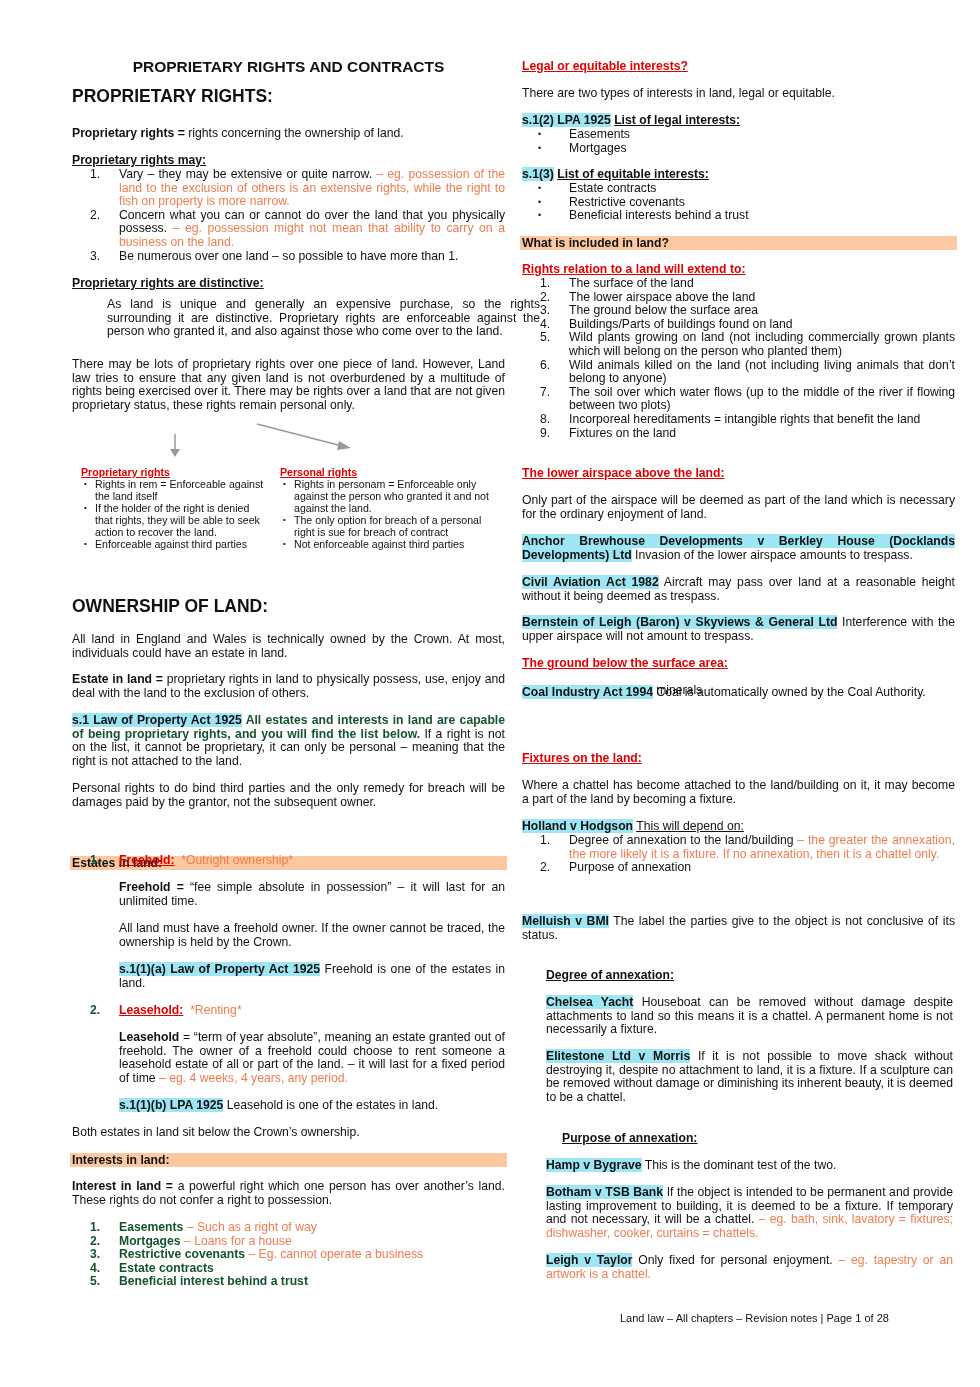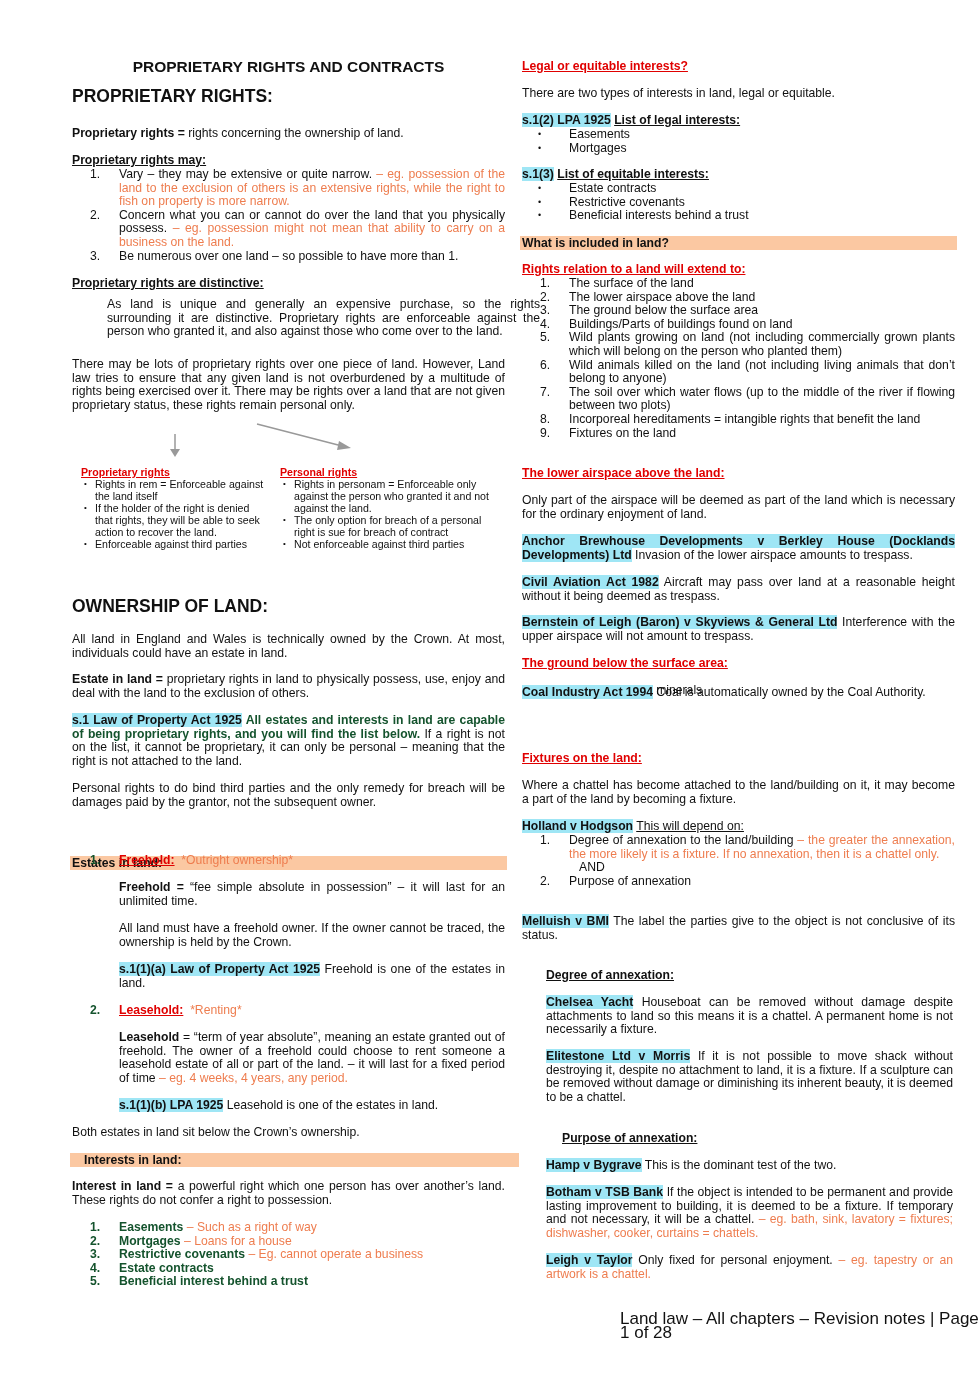--- a/index.html
+++ b/index.html
@@ -23,21 +23,21 @@
   .hl { background: #9fe6f5; font-weight: bold; }
   .band { background: #fbc8a2; font-weight: bold; height: 14px; line-height: 14px; padding-left: 0px; }
   ol.num, ul.bul { margin: 0; padding: 0; list-style: none; }
   ol.num li, ul.bul li { position: relative; padding-left: 47px; }
   ol.num li .n { position: absolute; left: 18px; top: 0; }
   ul.bul li .n { position: absolute; left: 16px; top: 0; font-size: 9px; }
   .small { font-size: 10.6px; line-height: 12px; }
   .small ul { margin: 0; padding: 0; list-style: none; }
   .small li { position: relative; padding-left: 14px; }
   .small li .n { position: absolute; left: 3px; top: 0; font-size: 8px; }
-  .footer { position: absolute; left: 620px; top: 1312px; font-size: 17px; }
+  .footer { position: absolute; left: 620px; top: 1312px; font-size: 11px; }
   svg.arrows { position: absolute; left: 0; top: 0; }
 </style>
 </head>
 <body>
 
 <div class="col left">
 
   <div class="abs title" style="top:60px;">PROPRIETARY RIGHTS AND CONTRACTS</div>
   <div class="abs h1" style="top:90px;">PROPRIETARY RIGHTS:</div>
 
@@ -102,21 +102,21 @@
     <span style="padding-left:47px;"><span class="redh">Leasehold:</span>&nbsp;&nbsp;<span class="orange">*Renting*</span></span>
   </div>
   <div class="abs just" style="top:1031px; left:47px; width:386px;">
     <b>Leasehold</b><span> = “term of year absolute”, meaning an estate granted out of freehold. The owner of a freehold could choose to rent someone a leasehold estate of all or part of the land. – it will last for a fixed period of time </span><span class="orange">– eg. 4 weeks, 4 years, any period.</span>
   </div>
   <div class="abs" style="top:1099px; left:47px; width:386px;">
     <span class="hl">s.1(1)(b) LPA 1925</span><span> Leasehold is one of the estates in land.</span>
   </div>
   <div class="abs" style="top:1126px; width:433px;">Both estates in land sit below the Crown’s ownership.</div>
 
-  <div class="abs band" style="top:1153px; width:435px; left:-2px; padding-left:14px;">Interests in land:</div>
+  <div class="abs band" style="top:1153px; width:435px; left:-2px; padding-left:2px;">Interests in land:</div>
   <div class="abs just" style="top:1180px; width:433px;">
     <b>Interest in land =</b><span> a powerful right which one person has over another’s land. These rights do not confer a right to possession.</span>
   </div>
   <ol class="num abs" style="top:1221px; width:433px;">
     <li><span class="n redb">1.</span><span class="redb">Easements</span><span class="orange"> – Such as a right of way</span></li>
     <li><span class="n redb">2.</span><span class="redb">Mortgages</span><span class="orange"> – Loans for a house</span></li>
     <li><span class="n redb">3.</span><span class="redb">Restrictive covenants</span><span class="orange"> – Eg. cannot operate a business</span></li>
     <li><span class="n redb">4.</span><span class="redb">Estate contracts</span></li>
     <li><span class="n redb">5.</span><span class="redb">Beneficial interest behind a trust</span></li>
   </ol>
@@ -189,21 +189,20 @@
   </div>
 
   <div class="abs redh" style="top:752px;">Fixtures on the land:</div>
   <div class="abs just" style="top:779px; width:433px;">Where a chattel has become attached to the land/building on it, it may become a part of the land by becoming a fixture.</div>
 
   <div class="abs" style="top:820px;">
     <span class="hl">Holland v Hodgson</span> <span class="u">This will depend on:</span>
   </div>
   <ol class="num abs just" style="top:834px; width:433px;">
     <li><span class="n">1.</span><span>Degree of annexation to the land/building </span><span class="orange">– the greater the annexation, the more likely it is a fixture. If no annexation, then it is a chattel only.</span></li>
-    <li style="padding-left:57px;"><span>AND</span></li>
     <li><span class="n">2.</span><span>Purpose of annexation</span></li>
   </ol>
 
   <div class="abs just" style="top:915px; width:433px;">
     <span class="hl">Melluish v BMI</span><span> The label the parties give to the object is not conclusive of its status.</span>
   </div>
 
   <div class="abs b u" style="top:969px; left:24px;">Degree of annexation:</div>
   <div class="abs just" style="top:996px; left:24px; width:407px;">
     <span class="hl">Chelsea Yacht</span><span> Houseboat can be removed without damage despite attachments to land so this means it is a chattel. A permanent home is not necessarily a fixture.</span>

